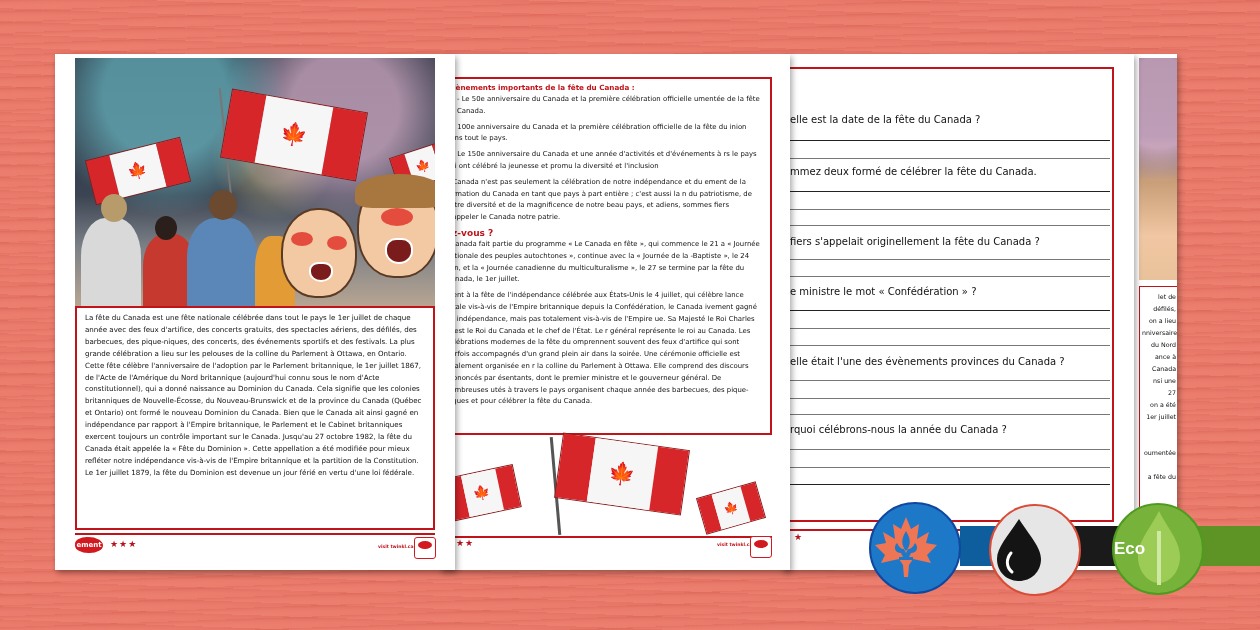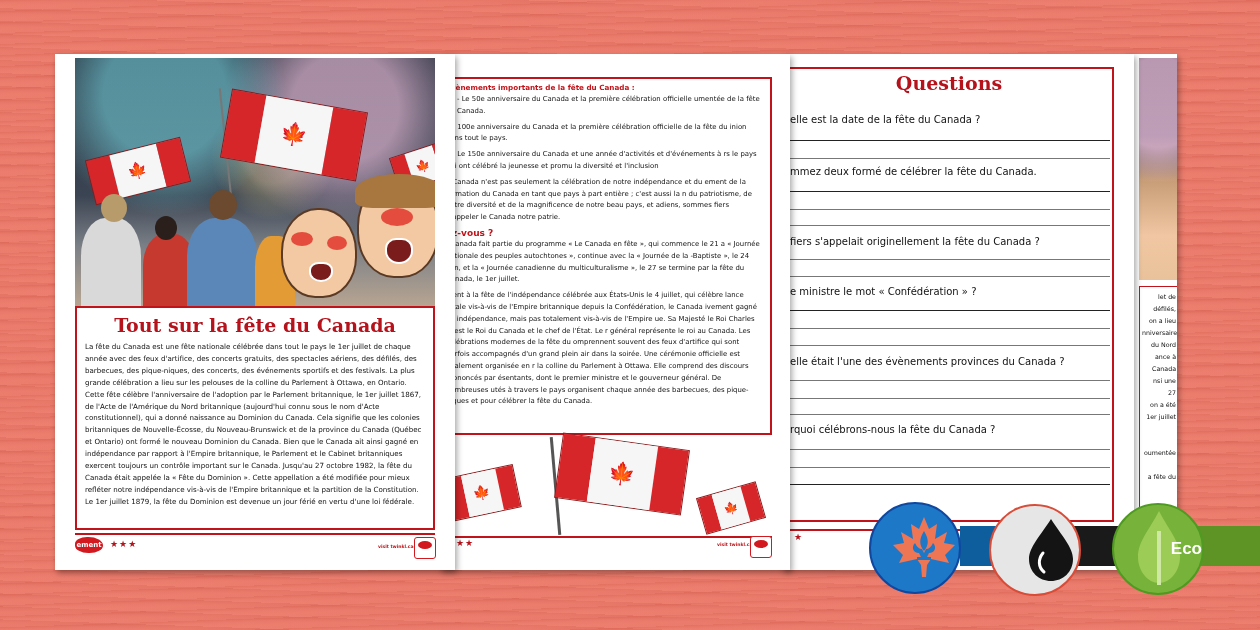--- a/index.html
+++ b/index.html
@@ -104,21 +104,21 @@
       radial-gradient(circle at 50% 20%, rgba(250,200,230,0.7) 0 25%, transparent 45%),
       linear-gradient(#202636, #30384a 35%, #c79d77 55%, #f0c7a2 80%, #e9c19a);
   }
   .p4-box { position: absolute; left: 12px; top: 232px; width: 40px; height: 240px; border: 1px solid #c0141a; padding: 4px 2px; overflow: hidden; }
   .p4-box span { display: block; font-size: 6.3px; line-height: 12px; color: #111; white-space: nowrap; text-align: right; }
 
   
   .ribbon { position: absolute; height: 40px; top: 526px; }
   .circle-badge {
     position: absolute; width: 92px; height: 92px; border-radius: 50%;
-    display: flex; align-items: center; justify-content: flex-end;
+    display: flex; align-items: center; justify-content: flex-start;
   }
 </style>
 </head>
 <body>
 
 <div id="page4" class="page page-left-edge">
   <div class="p4-img"></div>
   <div class="p4-box">
     <span>let de</span>
     <span>défilés,</span>
@@ -134,21 +134,20 @@
     <span style="height:12px"></span>
     <span style="height:12px"></span>
     <span>oumentée</span>
     <span style="height:12px"></span>
     <span>a fête du</span>
   </div>
 </div>
 
 <div id="page3" class="page page-left-edge">
   <div class="p3-box"></div>
-  <div class="p3-title">Questions</div>
 
   <div class="q" style="top:60px">elle est la date de la fête du Canada ?</div>
   <div class="line dark" style="top:86px"></div>
   <div class="line" style="top:104px"></div>
 
   <div class="q" style="top:112px">mmez deux formé de célébrer la fête du Canada.</div>
   <div class="line dark" style="top:137px"></div>
   <div class="line" style="top:155px"></div>
   <div class="line" style="top:171px"></div>
 
@@ -159,21 +158,21 @@
   <div class="q" style="top:232px">e ministre le mot « Confédération » ?</div>
   <div class="line dark" style="top:256px"></div>
   <div class="line" style="top:274px"></div>
   <div class="line" style="top:291px"></div>
 
   <div class="q" style="top:302px">elle était l'une des évènements provinces du Canada ?</div>
   <div class="line" style="top:326px"></div>
   <div class="line" style="top:344px"></div>
   <div class="line" style="top:360px"></div>
 
-  <div class="q" style="top:370px">rquoi célébrons-nous la fête du Canada ?</div>
+  <div class="q" style="top:370px">rquoi célébrons-nous la année du Canada ?</div>
   <div class="line" style="top:395px"></div>
   <div class="line" style="top:413px"></div>
   <div class="line dark" style="top:430px"></div>
 
   <div class="footer-rule" style="left:0; top:475px; width:330px;"></div>
   <div class="stars" style="left:10px; top:478px;">★</div>
 </div>
 
 <div id="page2" class="page page-left-edge">
   <div class="p2-box">
@@ -245,21 +244,20 @@
       <div class="mouth" style="left:26px; top:52px; width:24px; height:20px;"></div>
     </div>
     <div class="face" style="left:282px; top:120px; width:82px; height:100px;">
       <div style="position:absolute; left:-4px; top:-6px; width:88px; height:34px; background:#a8763f; border-radius:50% 50% 20% 20%;"></div>
       <div class="paint" style="left:22px; top:28px; width:32px; height:18px;"></div>
       <div class="mouth" style="left:26px; top:58px; width:28px; height:26px;"></div>
     </div>
   </div>
 
   <div class="p1-box">
-    <div class="p1-title">Tout sur la fête du Canada</div>
     <div class="p1-body">La fête du Canada est une fête nationale célébrée dans tout le pays le 1er juillet de chaque année avec des feux d'artifice, des concerts gratuits, des spectacles aériens, des défilés, des barbecues, des pique-niques, des concerts, des événements sportifs et des festivals. La plus grande célébration a lieu sur les pelouses de la colline du Parlement à Ottawa, en Ontario. Cette fête célèbre l'anniversaire de l'adoption par le Parlement britannique, le 1er juillet 1867, de l'Acte de l'Amérique du Nord britannique (aujourd'hui connu sous le nom d'Acte constitutionnel), qui a donné naissance au Dominion du Canada. Cela signifie que les colonies britanniques de Nouvelle-Écosse, du Nouveau-Brunswick et de la province du Canada (Québec et Ontario) ont formé le nouveau Dominion du Canada. Bien que le Canada ait ainsi gagné en indépendance par rapport à l'Empire britannique, le Parlement et le Cabinet britanniques exercent toujours un contrôle important sur le Canada. Jusqu'au 27 octobre 1982, la fête du Canada était appelée la « Fête du Dominion ». Cette appellation a été modifiée pour mieux refléter notre indépendance vis-à-vis de l'Empire britannique et la partition de la Constitution. Le 1er juillet 1879, la fête du Dominion est devenue un jour férié en vertu d'une loi fédérale.</div>
   </div>
 
   <div class="footer-rule" style="left:20px; top:479px; width:360px;"></div>
   <div class="twinkl-logo" style="left:20px; top:483px; width:28px; height:16px;">ement</div>
   <div class="stars" style="left:55px; top:485px;">★★★</div>
   <div class="visit" style="left:323px; top:490px;">visit twinkl.ca</div>
   <div class="badge-box" style="left:359px; top:483px;"></div>
 </div>
 

